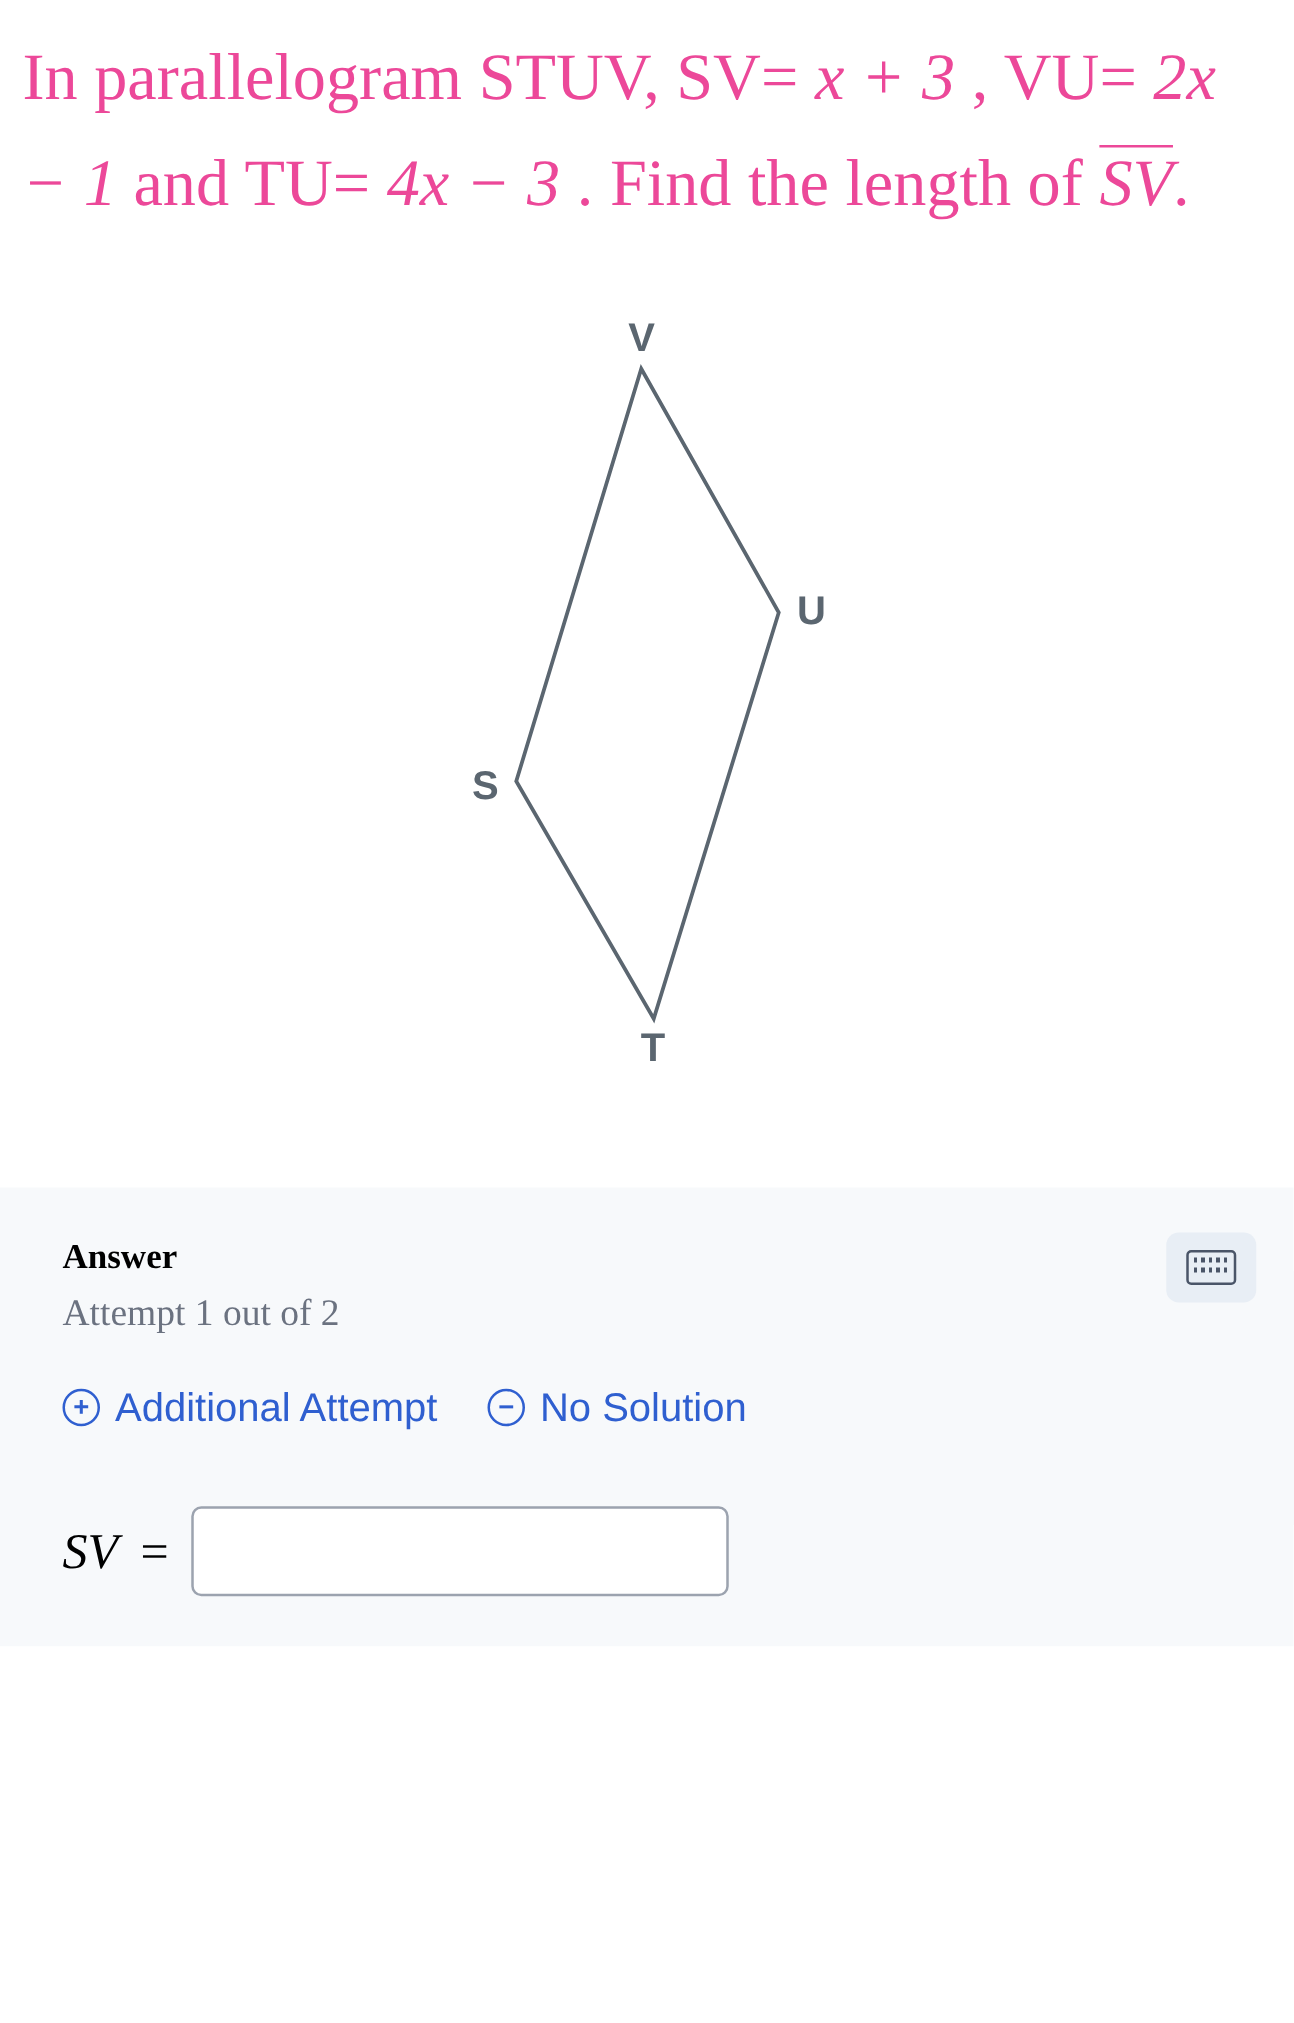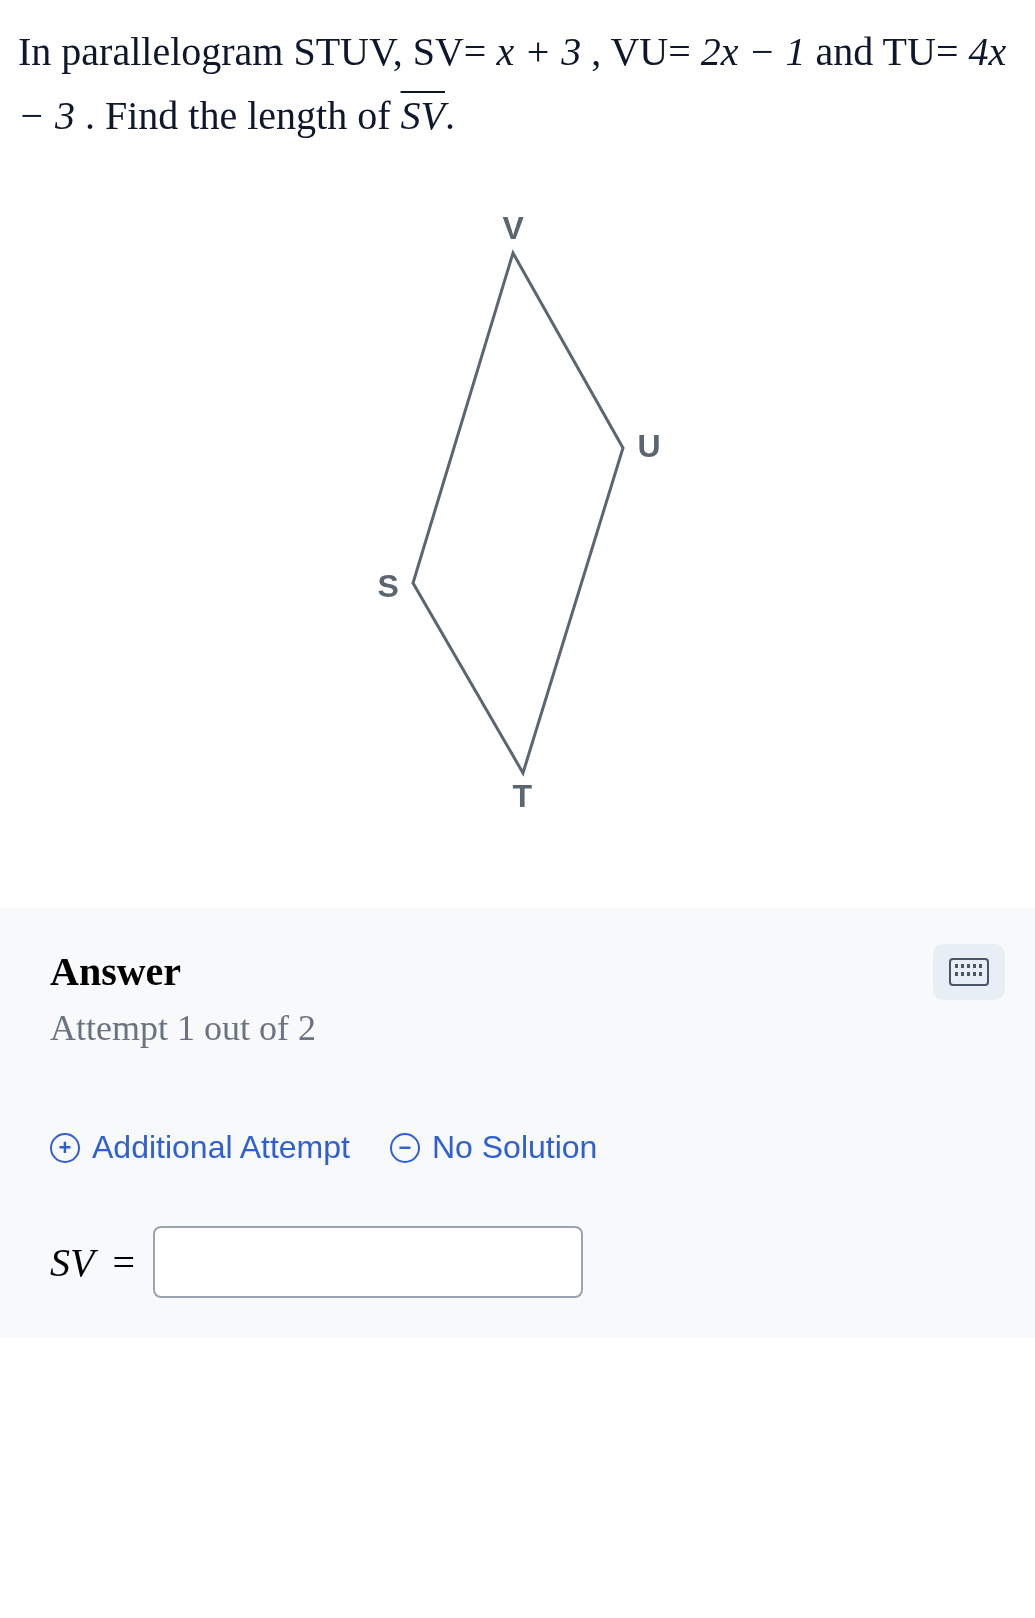--- a/index.html
+++ b/index.html
@@ -14,23 +14,23 @@
       width: 1035px;
       height: 1618px;
       position: relative;
     }
     
     .question-area {
       padding: 20px 18px;
     }
     
     .question-text {
-      font-size: 40px;
+      font-size: 53px;
       line-height: 1.6;
-      color: #0f172a;
+      color: #ec4899;
     }
     
     .math-italic {
       font-style: italic;
       font-family: 'Times New Roman', serif;
     }
     
     .overline {
       text-decoration: overline;
       text-decoration-thickness: 2px;
@@ -58,30 +58,30 @@
     }
     
     .answer-section {
       background: #f7f9fb;
       padding: 40px 50px;
       margin: 0;
       position: relative;
     }
     
     .answer-heading {
-      font-size: 40px;
+      font-size: 28px;
       font-weight: bold;
       color: #000;
       margin-bottom: 12px;
     }
     
     .attempt-text {
-      font-size: 36px;
+      font-size: 30px;
       color: #6b7280;
-      margin-bottom: 80px;
+      margin-bottom: 40px;
     }
     
     .solution-buttons {
       display: flex;
       gap: 40px;
       margin-bottom: 60px;
       align-items: center;
     }
     
     .solution-btn {

